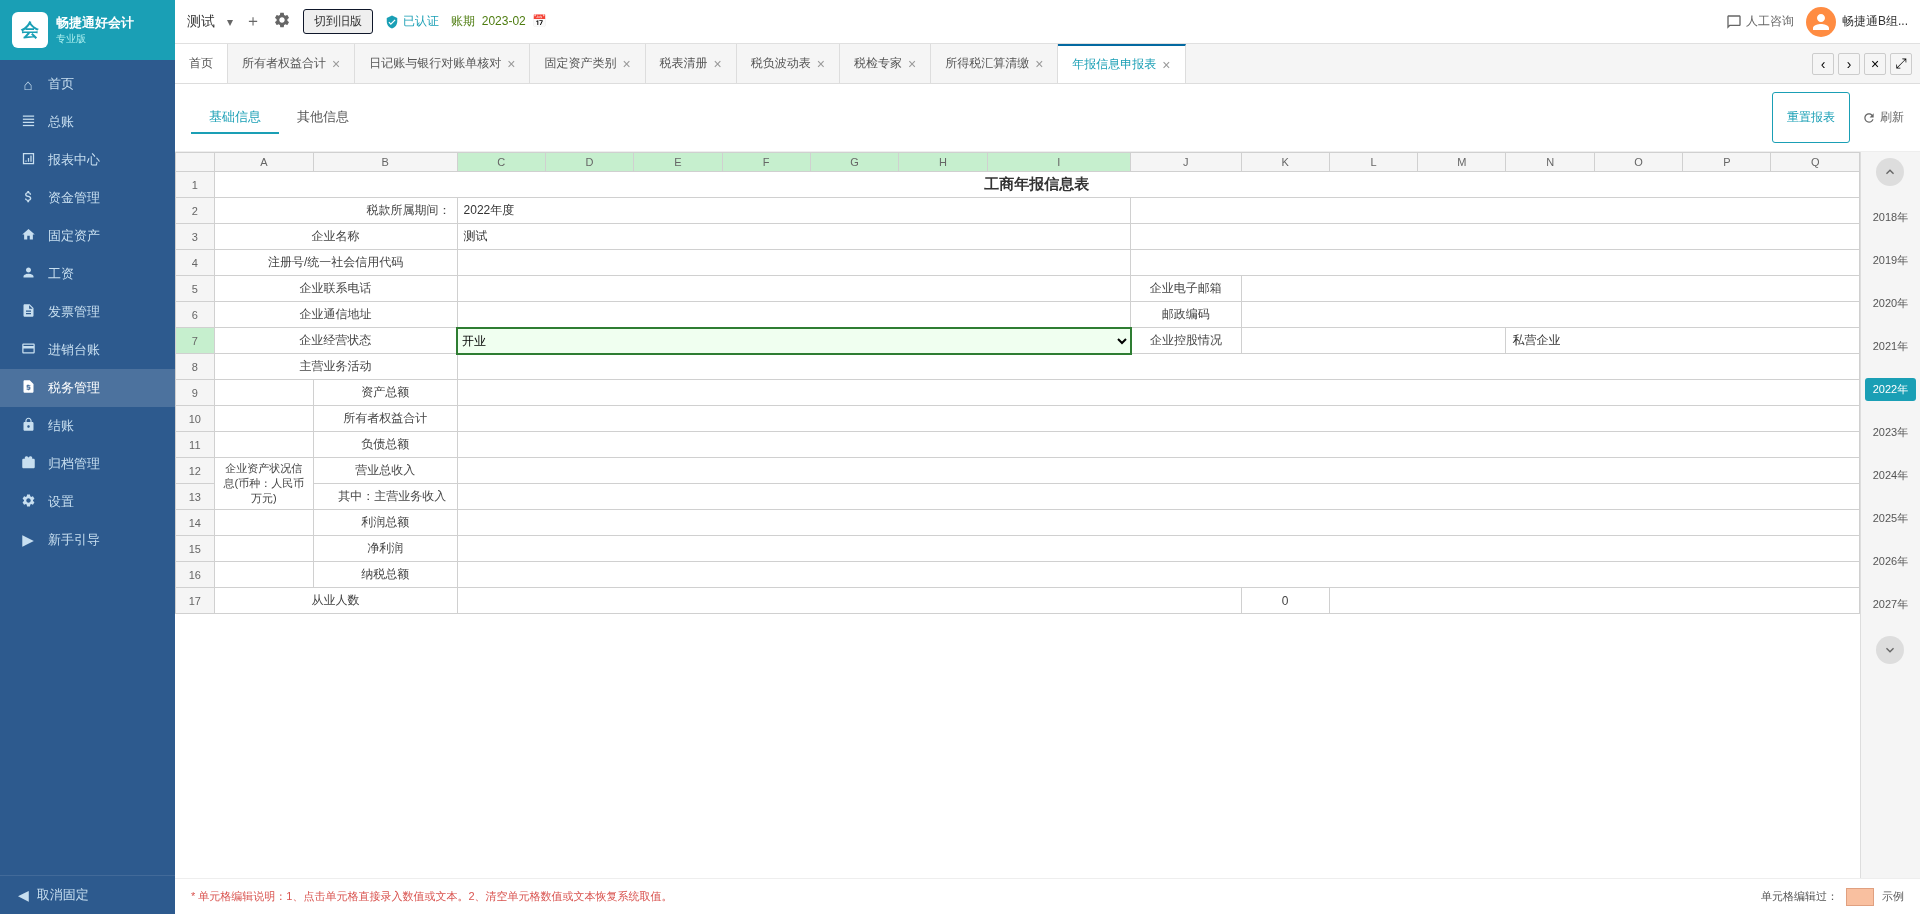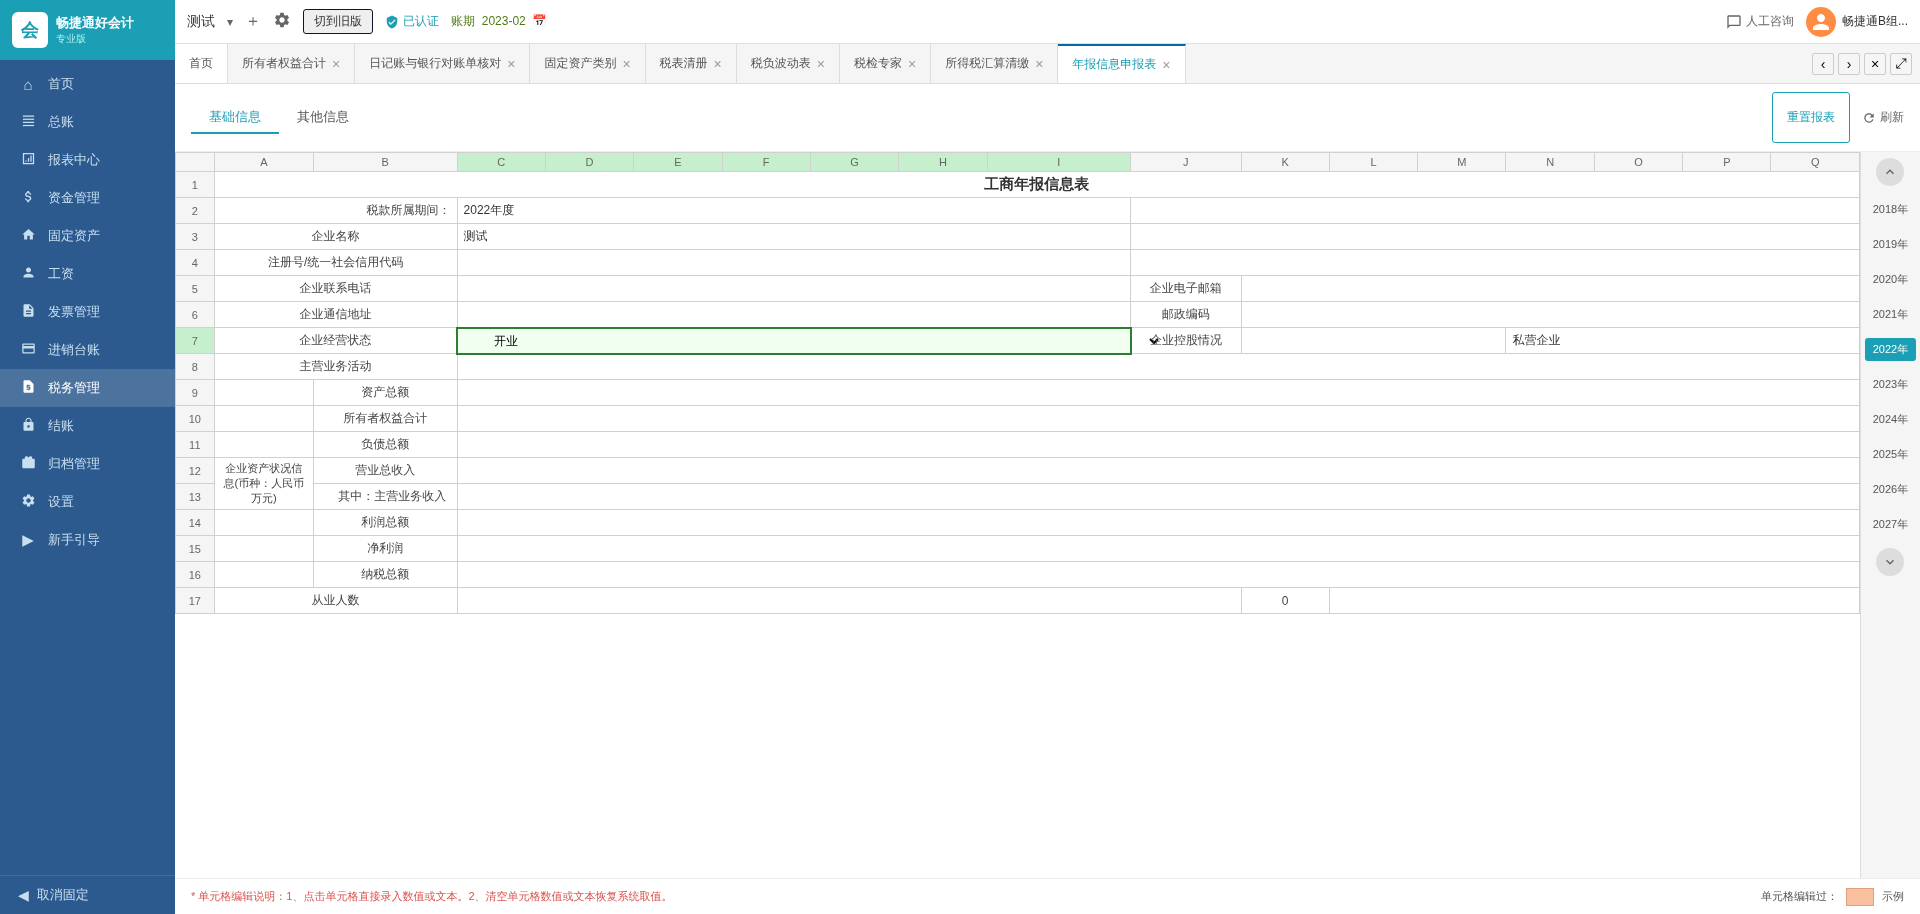--- a/index.html
+++ b/index.html
@@ -61,25 +61,25 @@
     .spreadsheet-scroll { flex: 1; overflow: auto; }
     .spreadsheet { border-collapse: collapse; min-width: 100%; font-size: 12px; }
     .spreadsheet th, .spreadsheet td { border: 1px solid #d0d0d0; padding: 0; }
     .spreadsheet .row-header { background: #f5f5f5; width: 35px; min-width: 35px; text-align: center; color: #666; font-weight: normal; font-size: 11px; padding: 3px; }
     .spreadsheet .col-header { background: #f5f5f5; text-align: center; color: #666; font-weight: normal; font-size: 11px; padding: 3px 6px; white-space: nowrap; }
     .spreadsheet .col-header.active { background: #c6efce; }
     .spreadsheet td { height: 26px; padding: 2px 6px; color: #333; }
     .spreadsheet td.label { text-align: center; color: #444; }
     .spreadsheet .title-cell { text-align: center; font-size: 15px; font-weight: bold; }
     .spreadsheet .active-cell { border: 2px solid #2e7d32 !important; background: #f0fff0; }
-    .spreadsheet td select { width: 100%; border: none; background: transparent; font-size: 12px; outline: none; margin-left: 32px; }
+    .spreadsheet td select { width: 100%; border: none; background: transparent; font-size: 12px; outline: none; }
 
     
     .year-panel { width: 60px; background: #f5f5f5; border-left: 1px solid #ddd; display: flex; flex-direction: column; align-items: center; overflow-y: auto; flex-shrink: 0; }
-    .year-panel-top { display: flex; flex-direction: column; align-items: center; padding: 6px 0; gap: 12px; }
+    .year-panel-top { display: flex; flex-direction: column; align-items: center; padding: 6px 0; gap: 20px; }
     .year-nav-btn { width: 28px; height: 28px; border-radius: 50%; background: #ddd; display: flex; align-items: center; justify-content: center; cursor: pointer; font-size: 14px; color: #666; }
     .year-item { font-size: 11px; color: #555; cursor: pointer; padding: 4px 8px; border-radius: 3px; white-space: nowrap; }
     .year-item.active { background: #1a9fb5; color: white; border-radius: 3px; padding: 4px 8px; }
 
     
     .bottom-bar { height: 36px; background: #fff; border-top: 1px solid #eee; display: flex; align-items: center; padding: 0 16px; font-size: 11px; color: #d9534f; flex-shrink: 0; }
     .bottom-hint { color: #d9534f; }
     .bottom-spacer { flex: 1; }
     .bottom-right { color: #555; display: flex; align-items: center; gap: 8px; }
     .example-box { width: 28px; height: 18px; background: #f9c0a0; border: 1px solid #e0a080; display: inline-block; }

